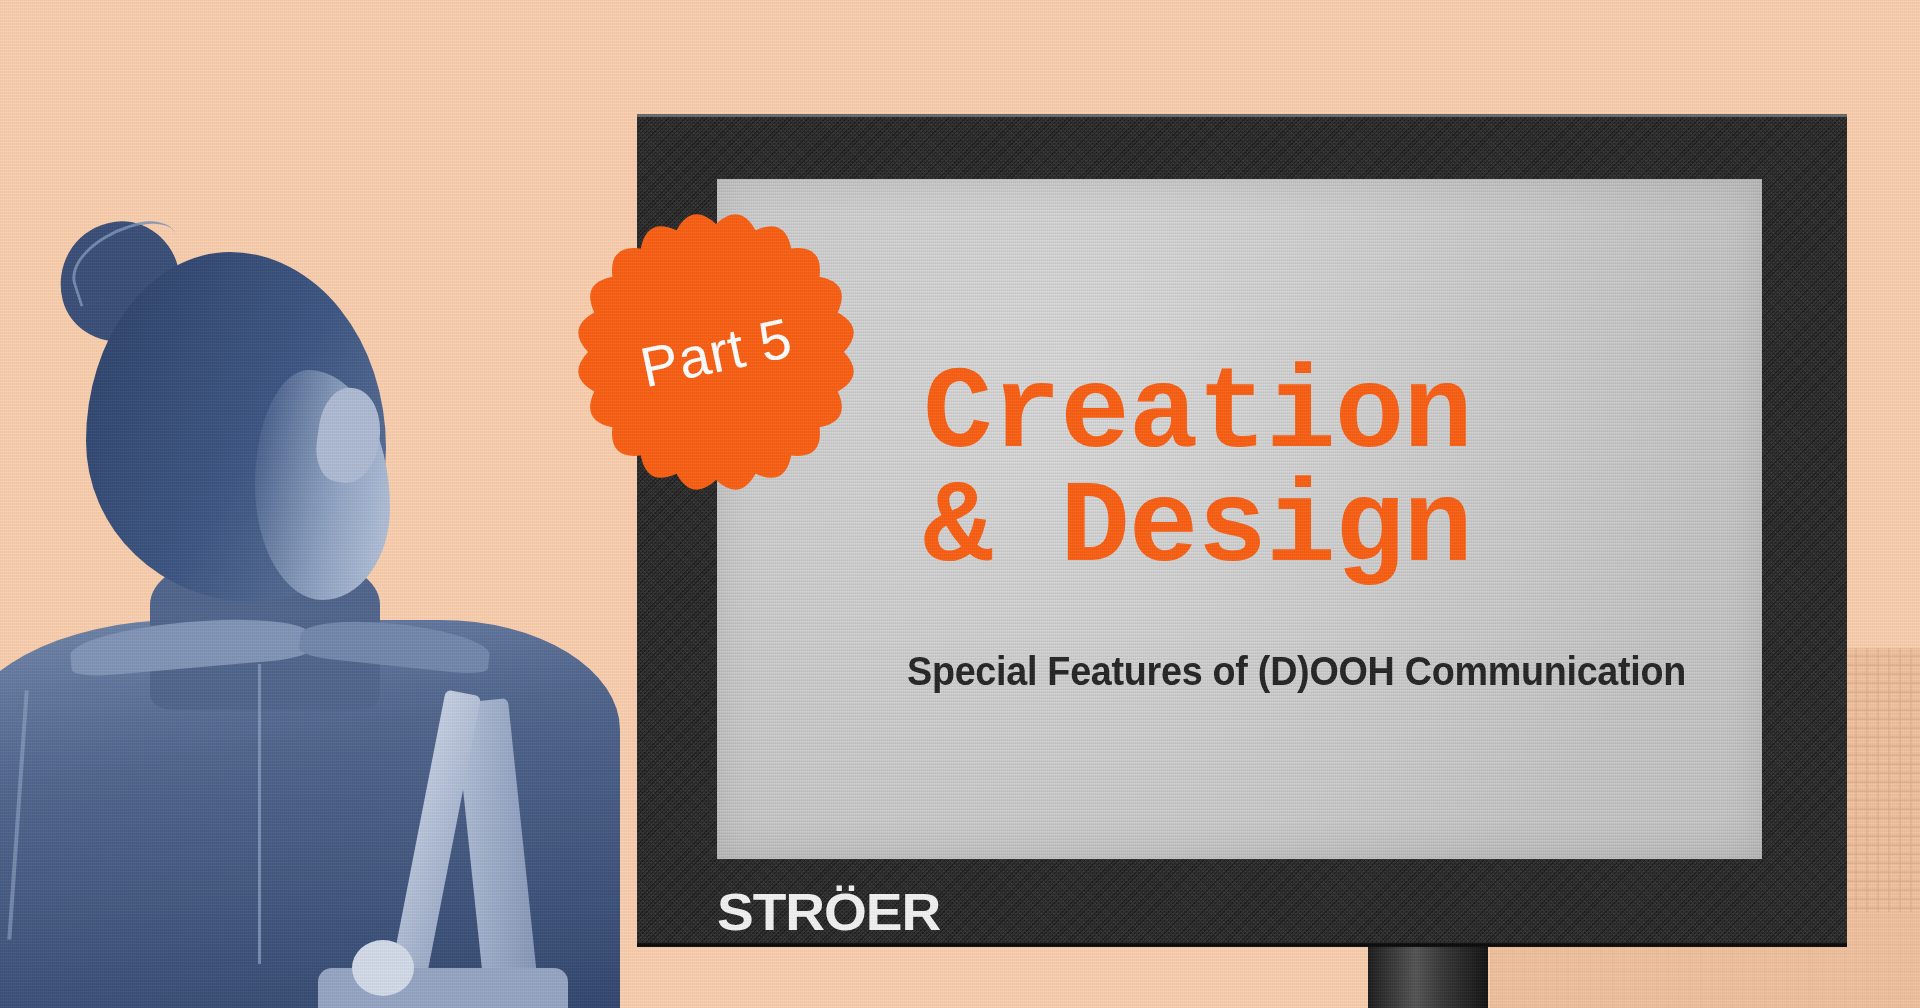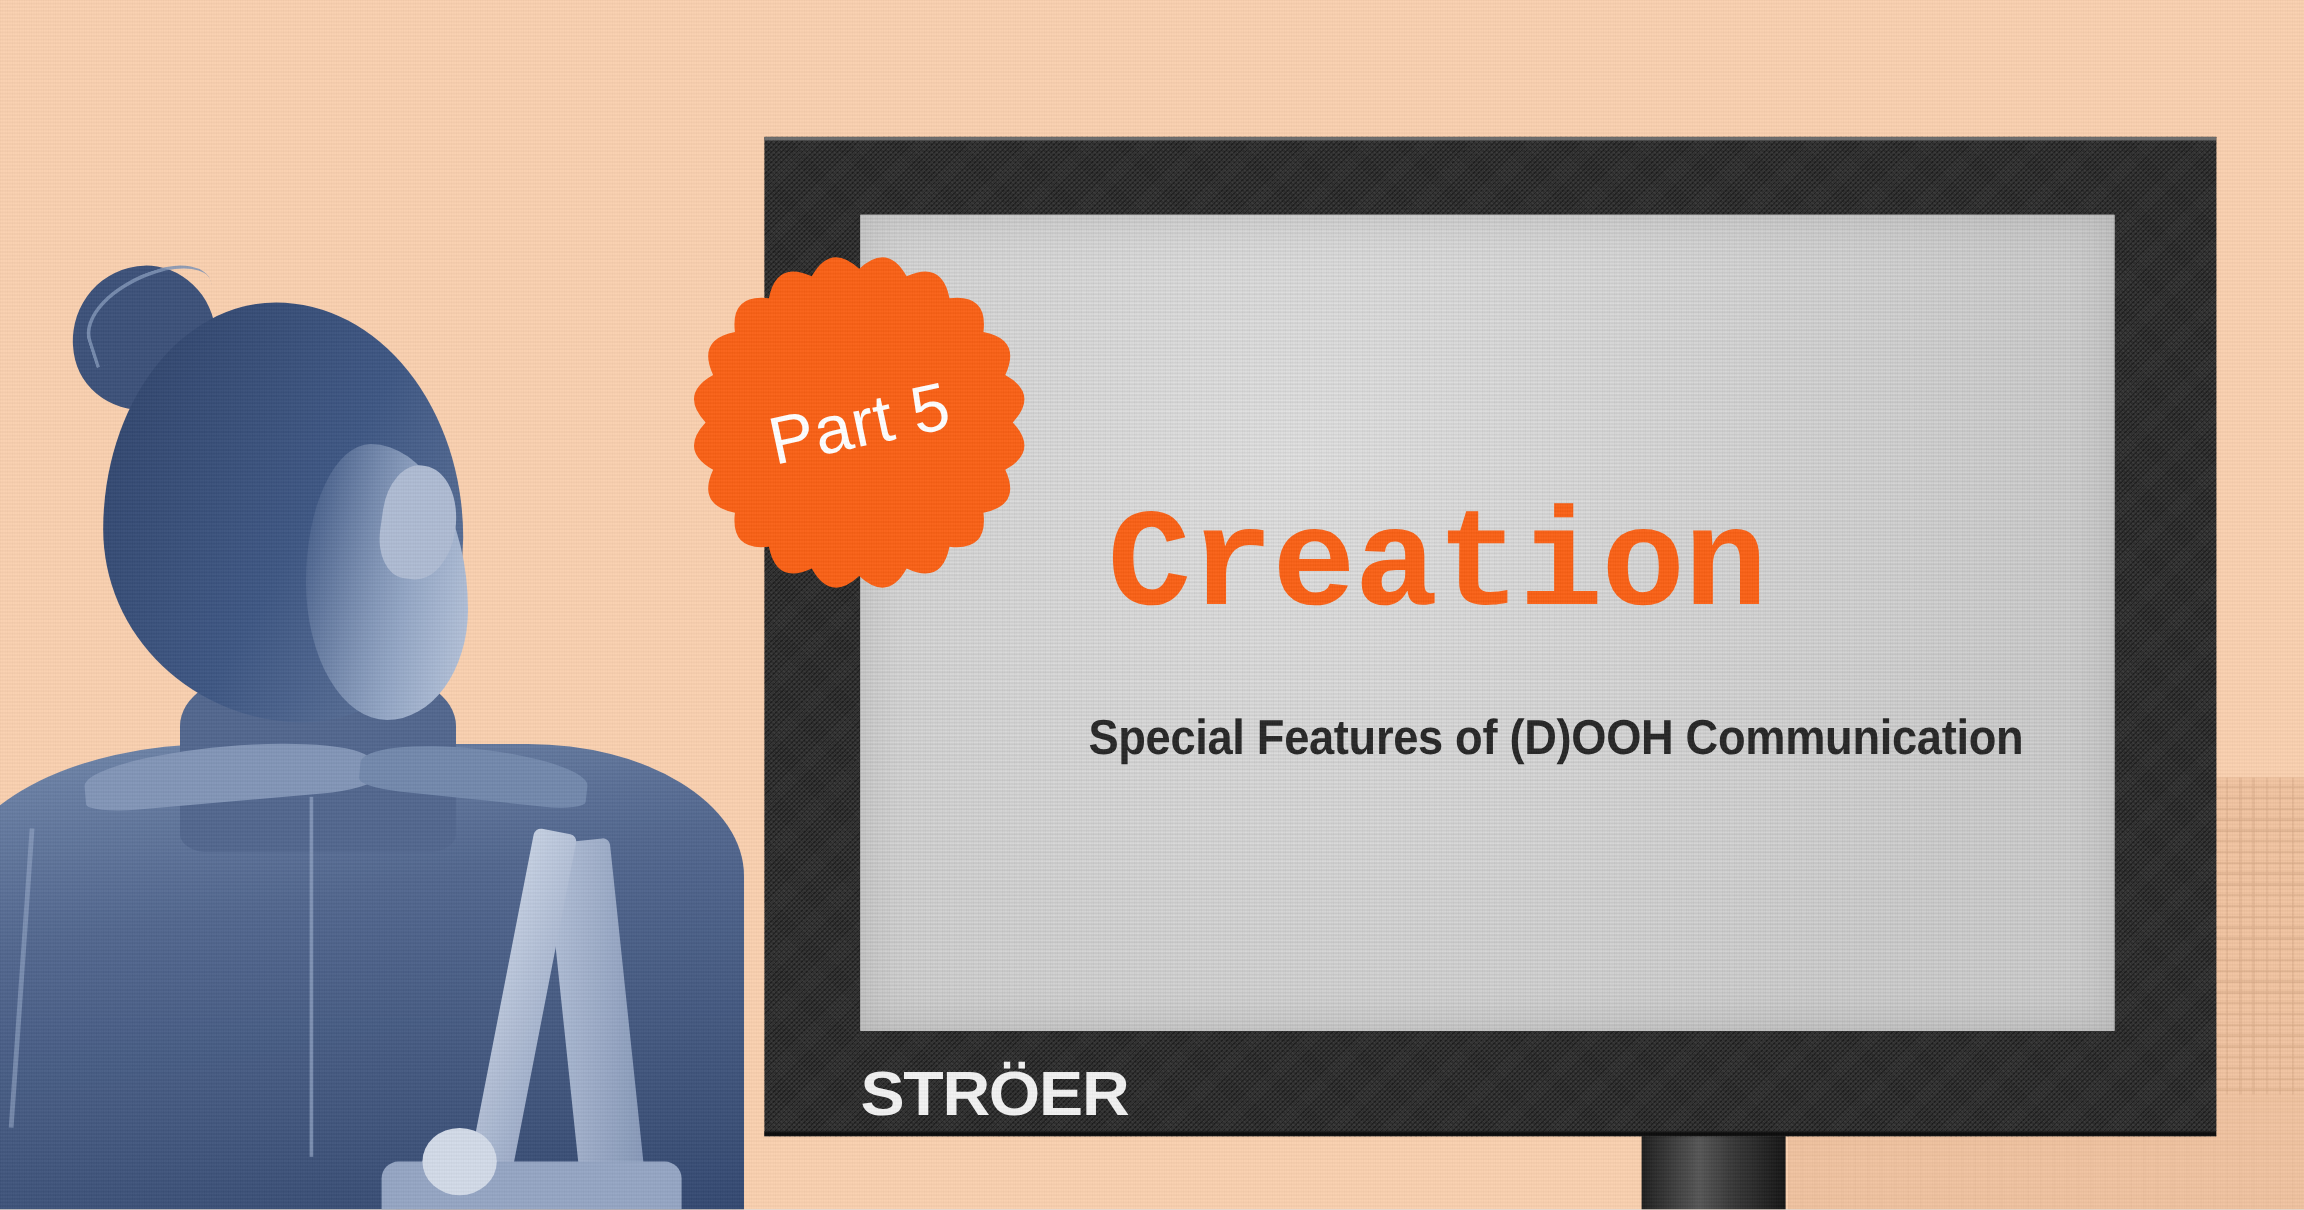--- a/index.html
+++ b/index.html
@@ -321,20 +321,21 @@
   </div>
 
   <div class="bb-pole"></div>
 
   <div class="bb-frame">
 
     <div class="bb-screen">
       <div class="bb-screen-inner">
         <div class="headline">
           <span>Creation</span>
+          <span class="l2">&amp; Design</span>
         </div>
         <div class="subtitle">Special Features of (D)OOH Communication</div>
       </div>
     </div>
 
     <div class="bb-logo">STRÖER</div>
   </div>
 
   <div class="badge">
     <svg viewBox="0 0 320 320" xmlns="http://www.w3.org/2000/svg">

